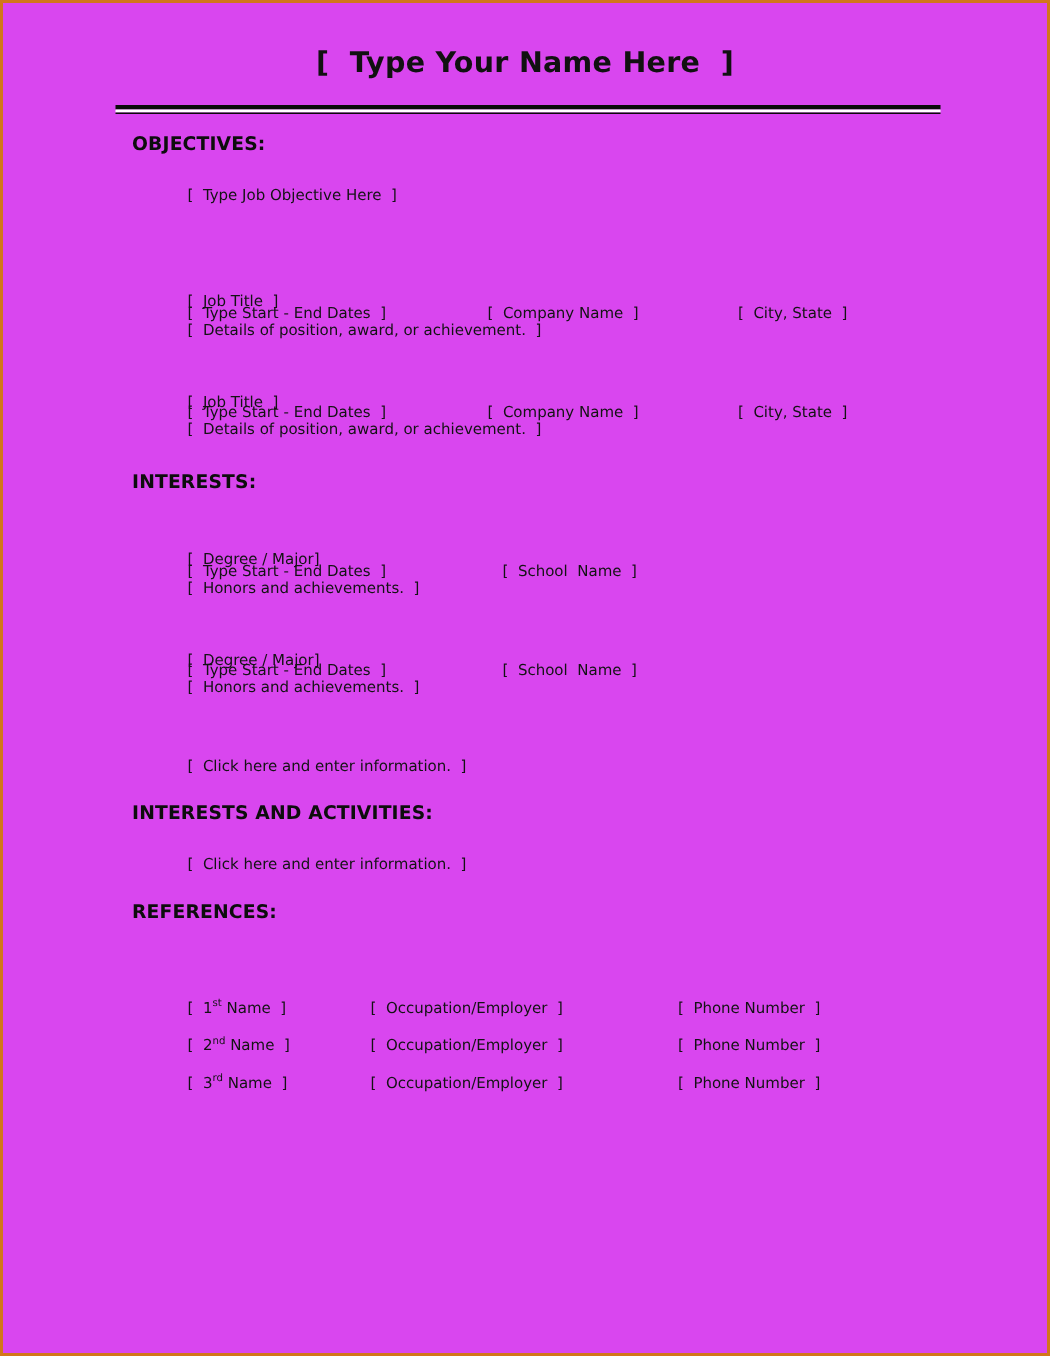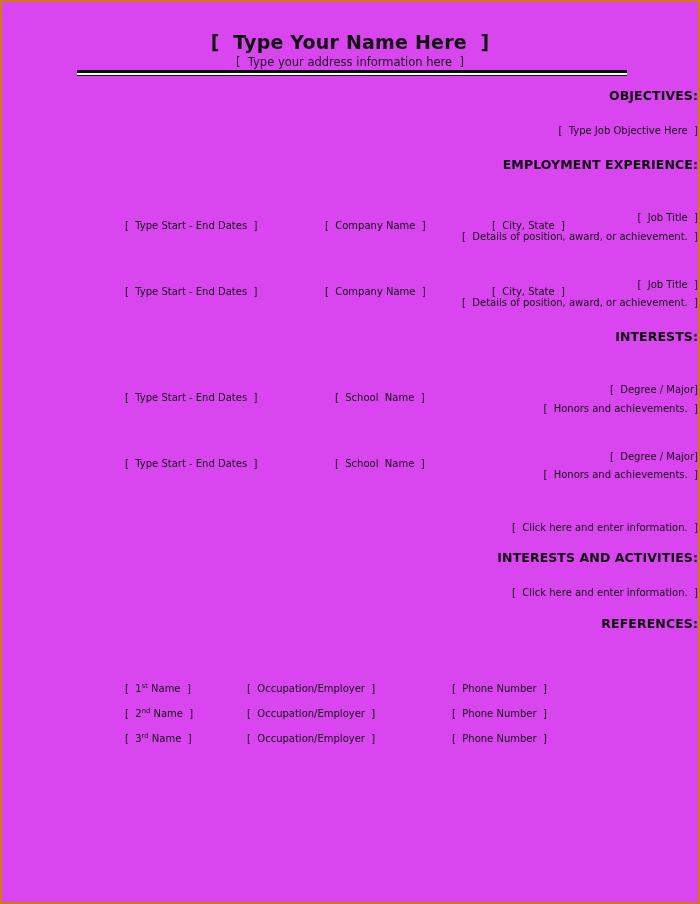--- a/index.html
+++ b/index.html
@@ -80,21 +80,20 @@
   }
   
   .body-area {
     position: absolute;
     left: 0;
     top: 86px;
     width: 696px;
   }
   .section {
     position: relative;
-    text-align: right;
   }
   .section-heading {
     font-family: "DejaVu Sans", sans-serif;
     font-size: 12.5px;
     font-weight: bold;
     color: #0d0d0d;
     margin-left: 86px;
     letter-spacing: 0.1px;
     line-height: 16px;
     white-space: pre;
@@ -136,21 +135,20 @@
   .gap-section-s { height: 13px; }
 </style>
 </head>
 <body>
 
 <div class="page">
   <div class="sheet">
 
     <div class="doc-header">
       <div class="doc-title">[  Type Your Name Here  ]</div>
-      <div class="doc-subtitle">[  Type your address information here  ]</div>
     </div>
 
     <div class="divider">
       <div class="rule-thick"></div>
       <div class="rule-gap"></div>
       <div class="rule-thin"></div>
     </div>
 
     <div class="body-area">
 
@@ -158,21 +156,20 @@
         <div class="section-heading">OBJECTIVES:</div>
         <div class="gap-heading"></div>
         <div class="entry">
           <div class="line">[  Type Job Objective Here  ]</div>
         </div>
       </div>
 
       <div class="gap-section"></div>
 
       <div class="section">
-        <div class="section-heading">EMPLOYMENT EXPERIENCE:</div>
         <div class="gap-heading"></div>
 
         <div class="entry">
           <div class="line">
             <span class="col" style="left:0">[  Type Start - End Dates  ]</span>
             <span class="col col-emp-2">[  Company Name  ]</span>
             <span class="col col-emp-3">[  City, State  ]</span>
           </div>
           <div class="line">[  Job Title  ]</div>
           <div class="line">[  Details of position, award, or achievement.  ]</div>

